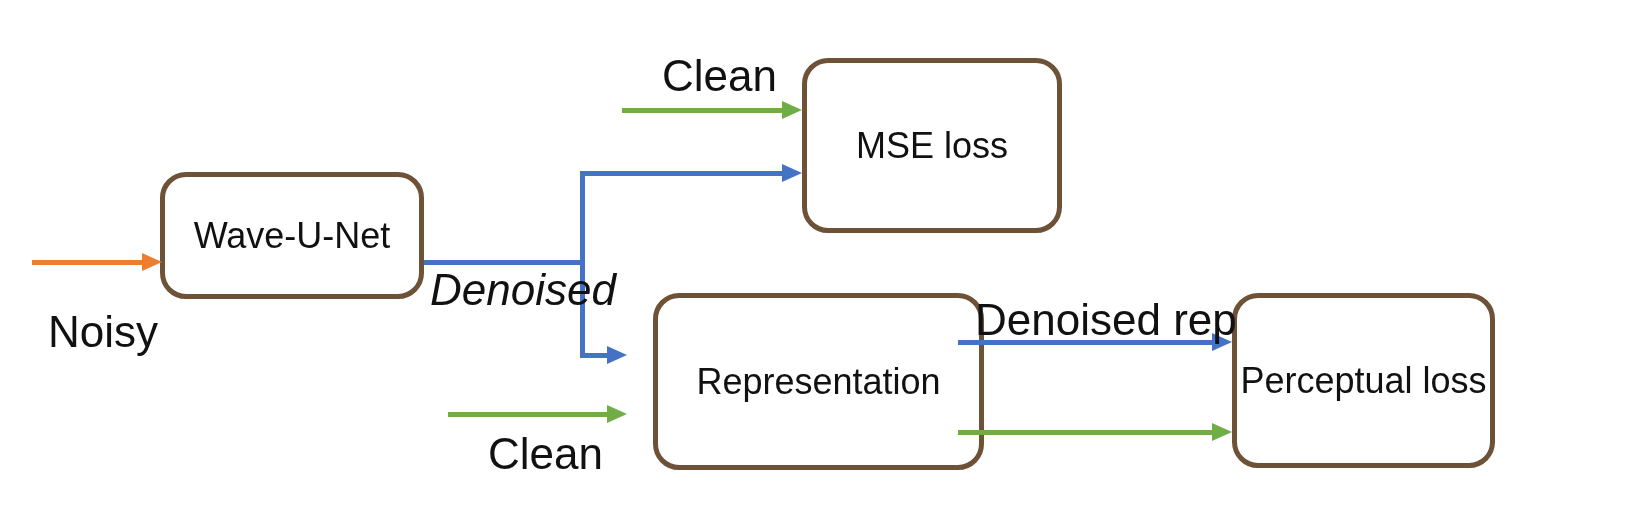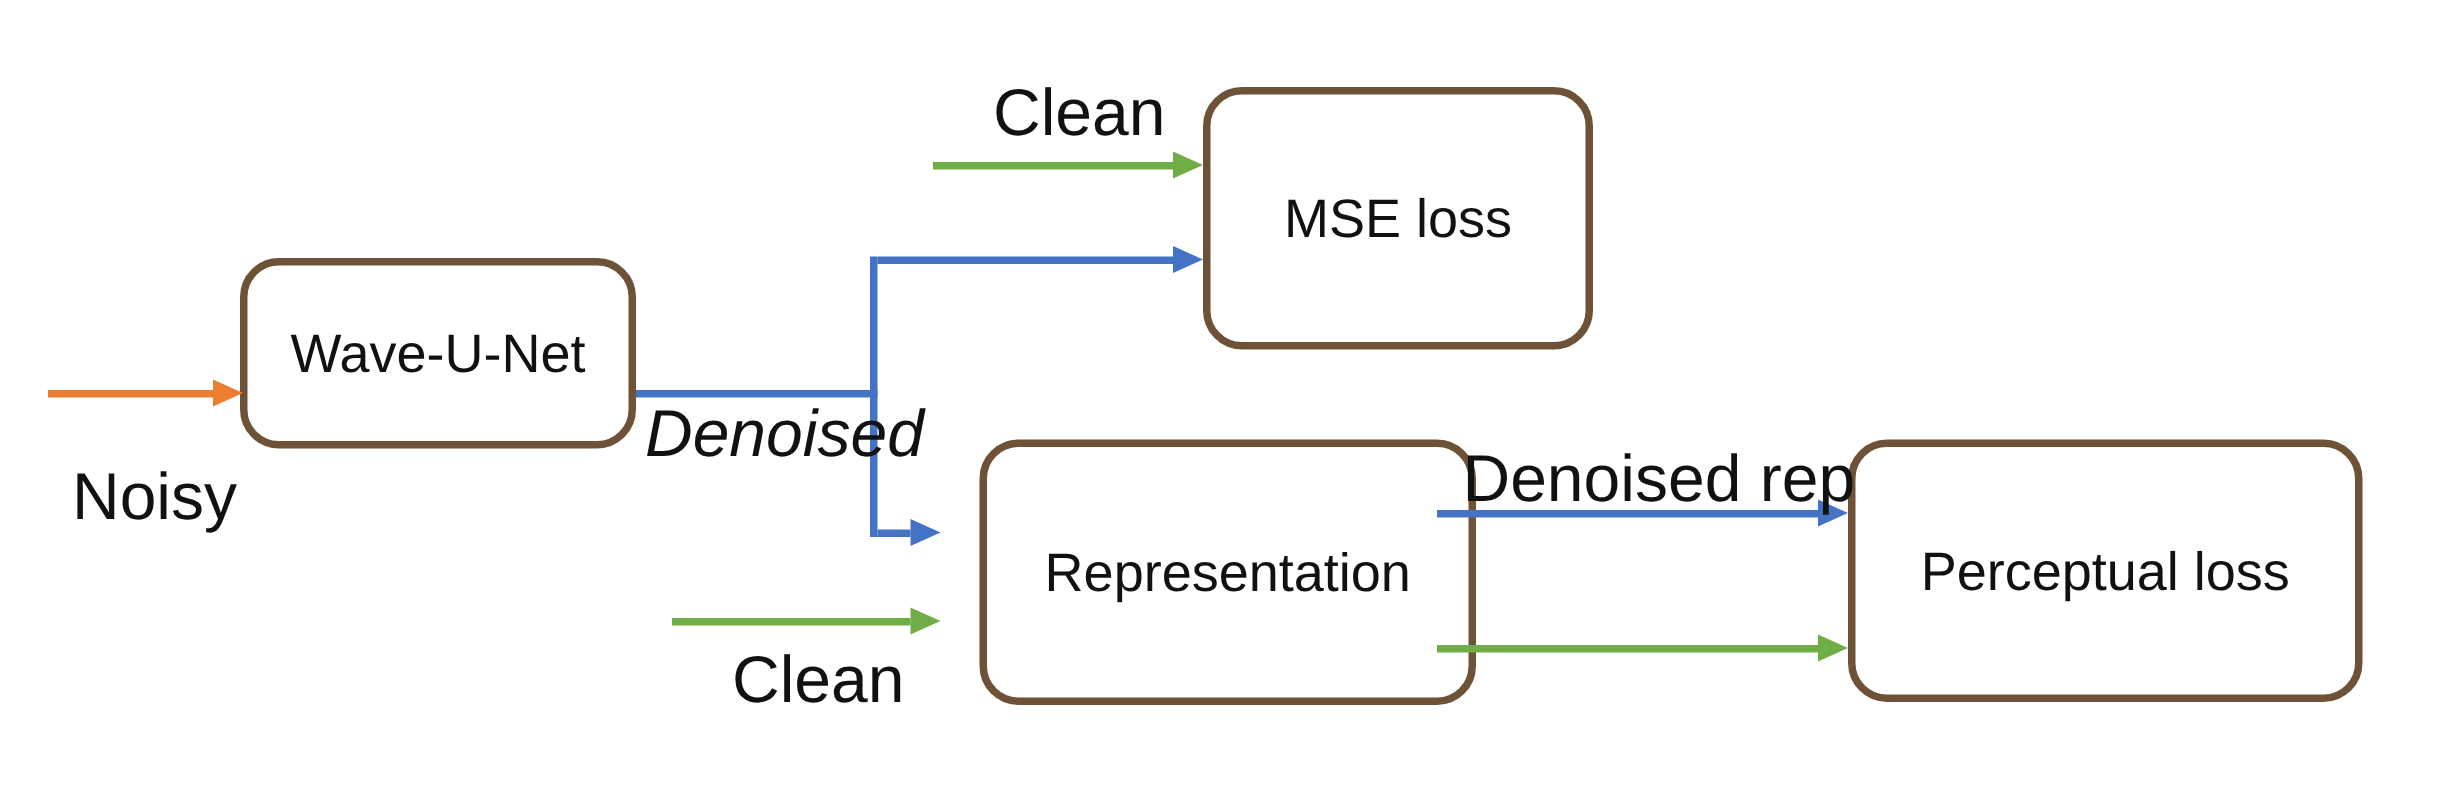--- a/index.html
+++ b/index.html
@@ -27,21 +27,21 @@
     justify-content: center;
   }
   .node span {
     font-size: 36px;
     color: var(--c-text, #111111);
     white-space: nowrap;
   }
   #n-wave { left: 160px; top: 172px; width: 264px; height: 127px; }
   #n-mse  { left: 802px; top:  58px; width: 260px; height: 175px; }
   #n-rep  { left: 653px; top: 293px; width: 331px; height: 177px; }
-  #n-perc { left: 1232px; top: 293px; width: 343px; height: 175px; }
+  #n-perc { left: 1232px; top: 293px; width: 263px; height: 175px; }
 
   
   .hline, .vline { position: absolute; }
   .hline { height: 5px; }
   .vline { width: 5px; }
   .orange { background: var(--c-orange, #ED7D31); }
   .blue   { background: var(--c-blue,   #4472C4); }
   .green  { background: var(--c-green,  #70AD47); }
   .head-right {
     position: absolute;

